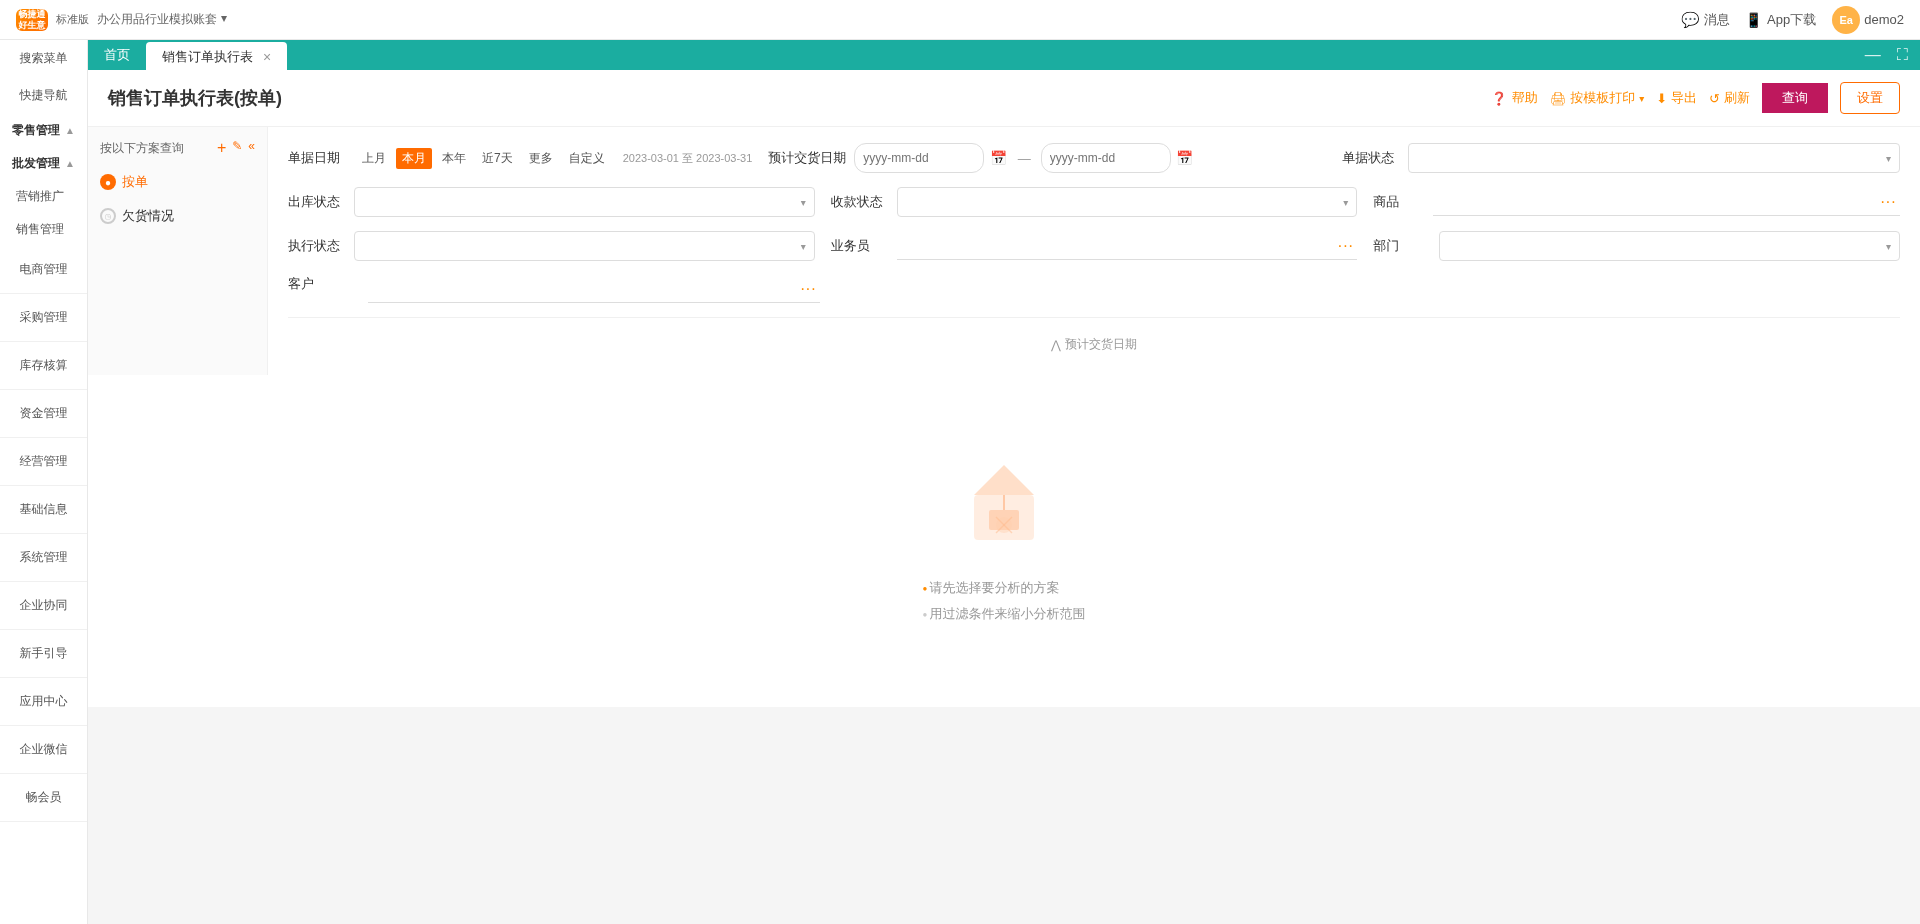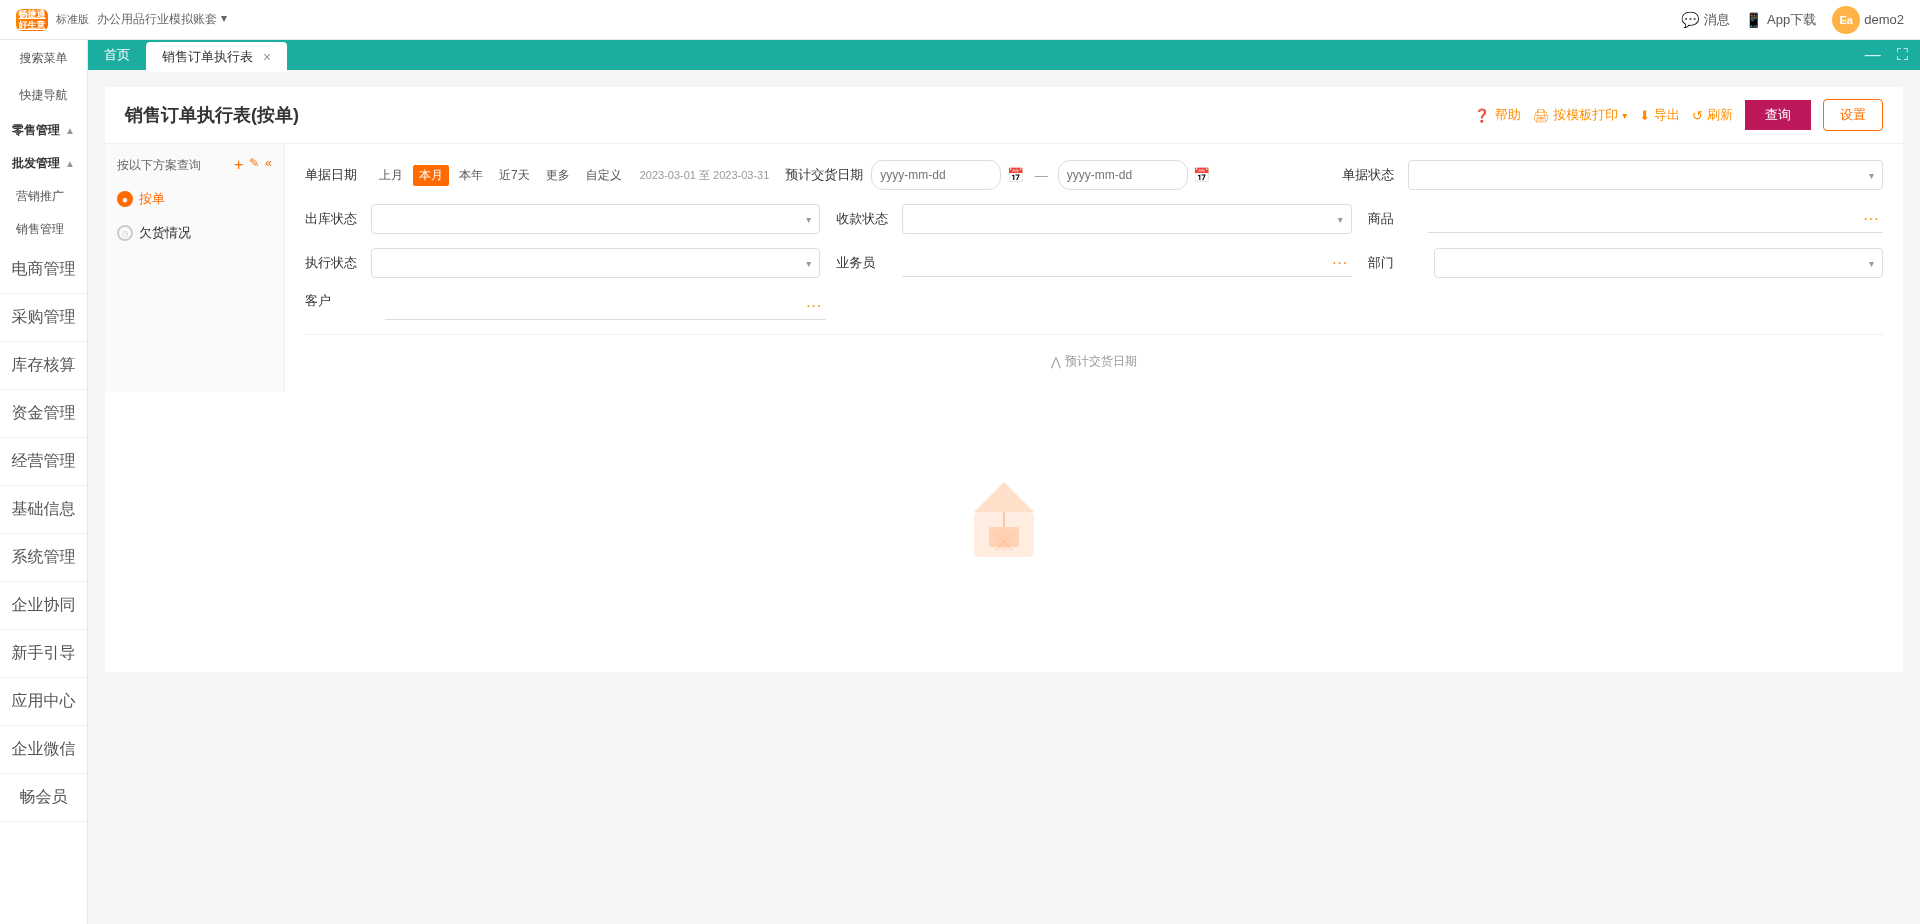--- a/index.html
+++ b/index.html
@@ -27,21 +27,20 @@
       border-radius: 6px;
       background: linear-gradient(135deg, #ff8c00, #ff6b00);
       display: flex;
       align-items: center;
       justify-content: center;
       color: #fff;
       font-size: 10px;
       font-weight: bold;
       line-height: 1.1;
       text-align: center;
-      text-decoration: underline;
     }
     .brand-name {
       font-size: 11px;
       color: #666;
     }
     .top-nav-title {
       font-size: 12px;
       color: #666;
       display: flex;
       align-items: flex-start;
@@ -92,21 +91,21 @@
       overflow-y: auto;
       flex-shrink: 0;
     }
     .sidebar-item {
       display: flex;
       flex-direction: column;
       align-items: center;
       justify-content: center;
       padding: 12px 8px;
       cursor: pointer;
-      font-size: 16px;
+      font-size: 12px;
       color: #555;
       border-bottom: 1px solid #f0f0f0;
       min-height: 48px;
       text-align: center;
     }
     .sidebar-section-header {
       display: flex;
       align-items: center;
       justify-content: space-between;
       padding: 8px 12px;
@@ -197,21 +196,21 @@
     .content-body {
       flex: 1;
       overflow-y: auto;
       background: #f5f5f5;
       padding: 0;
     }
 
     
     .page-container {
       background: #fff;
-      margin: 17px;
+      margin: 0;
       padding: 0;
     }
 
     
     .page-header {
       display: flex;
       align-items: center;
       justify-content: space-between;
       padding: 12px 20px;
       background: #fff;
@@ -663,18 +662,22 @@
 
           <svg class="empty-icon" viewBox="0 0 100 100" xmlns="http://www.w3.org/2000/svg">
             <rect x="20" y="40" width="60" height="45" rx="4" fill="#ffd5b8" opacity="0.7"></rect>
             <polygon points="50,10 80,40 20,40" fill="#ffb380" opacity="0.7"></polygon>
             <rect x="35" y="55" width="30" height="20" rx="2" fill="#ff8c40" opacity="0.5"></rect>
             <line x1="50" y1="40" x2="50" y2="55" stroke="#ff8c40" stroke-width="2" opacity="0.7"></line>
             <circle cx="50" cy="70" r="8" fill="#ffad75" opacity="0.4"></circle>
             <line x1="42" y1="62" x2="58" y2="78" stroke="#ff8c40" stroke-width="1.5" opacity="0.5"></line>
             <line x1="58" y1="62" x2="42" y2="78" stroke="#ff8c40" stroke-width="1.5" opacity="0.5"></line>
           </svg>
+          <ul class="empty-tips">
+            <li>请先选择要分析的方案</li>
+            <li>用过滤条件来缩小分析范围</li>
+          </ul>
         </div>
 
       </div>
     </div>
   </div>
 </div>
 
 </body></html>

